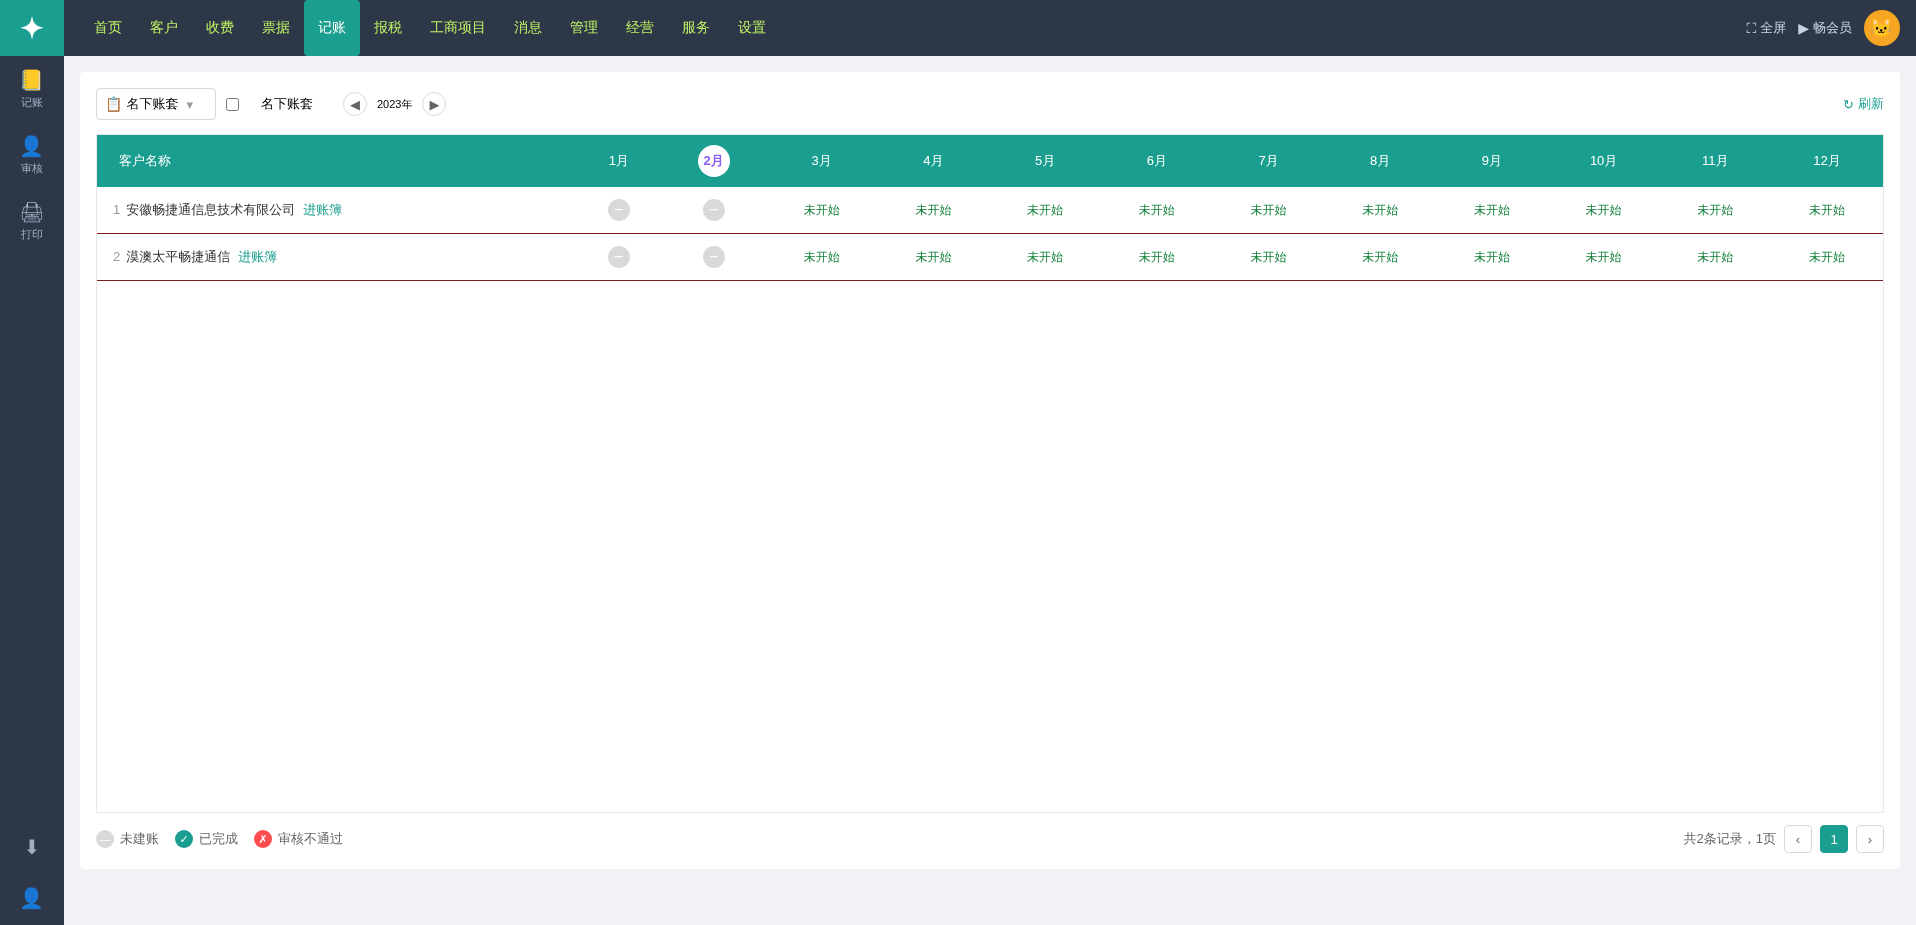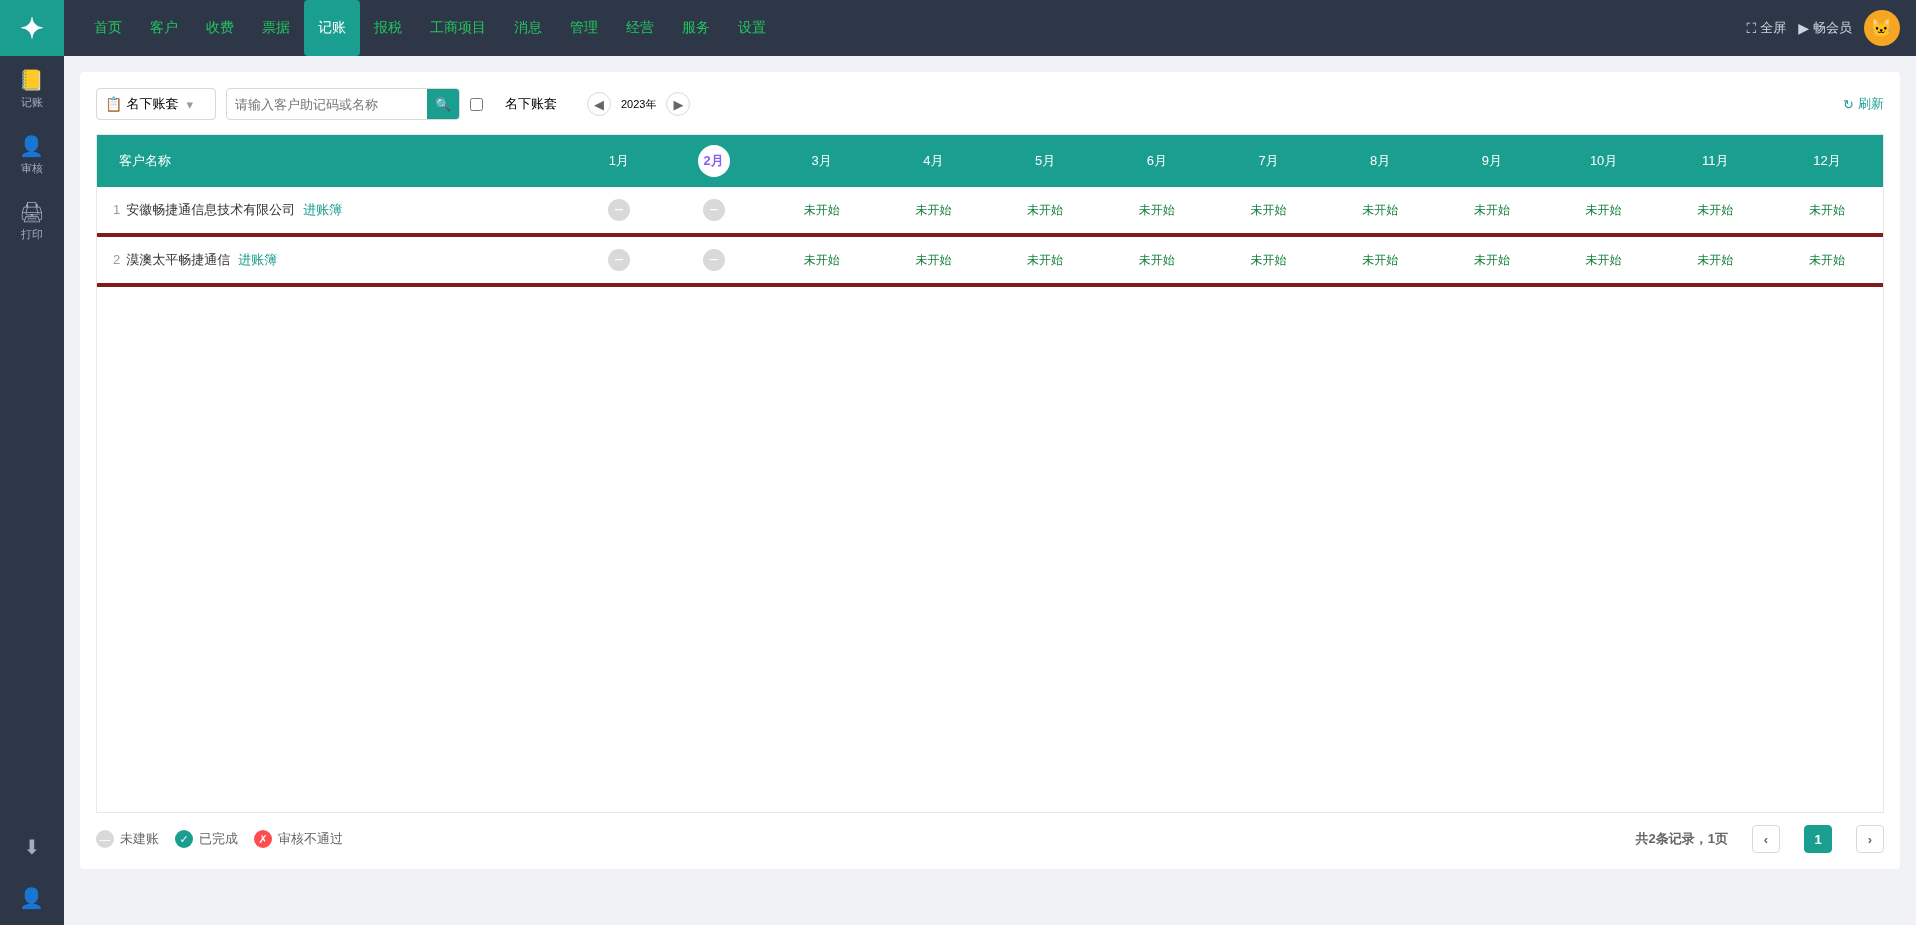--- a/index.html
+++ b/index.html
@@ -50,21 +50,21 @@
     }
     .topnav {
       height: 56px;
       background: #2d3748;
       display: flex;
       align-items: center;
       padding: 0 16px;
       flex-shrink: 0;
     }
     .topnav-item {
-      color: #22c55e;
+      color: #bef264;
       padding: 0 14px;
       height: 56px;
       display: flex;
       align-items: center;
       cursor: pointer;
       font-size: 14px;
       white-space: nowrap;
     }
     .topnav-item.active {
       background: #1a9e8f;
@@ -222,21 +222,21 @@
       width: 32px;
       height: 32px;
       border-radius: 50%;
       background: white;
       color: #8b5cf6;
       align-items: center;
       justify-content: center;
       font-weight: bold;
     }
     tbody tr {
-      border-bottom: 4px solid #7f1d1d;
+      border-bottom: 1px solid #7f1d1d;
     }
     tbody tr td {
       padding: 12px 12px;
       text-align: center;
       font-size: 13px;
       color: #666;
     }
     tbody tr td:first-child {
       text-align: left;
       color: #333;
@@ -287,24 +287,23 @@
       justify-content: center;
     }
     .legend-dot.gray { background: #d9d9d9; }
     .legend-dot.teal { background: #1a9e8f; }
     .legend-dot.red { background: #ff4d4f; }
     .legend-dot span { color: white; font-size: 12px; }
     .pagination {
       margin-left: auto;
       display: flex;
       align-items: center;
-      gap: 24px;
+      gap: 8px;
       font-size: 13px;
       color: #666;
-      font-weight: bold;
     }
     .page-btn {
       width: 28px;
       height: 28px;
       border: 1px solid #d9d9d9;
       border-radius: 4px;
       display: flex;
       align-items: center;
       justify-content: center;
       cursor: pointer;
@@ -395,26 +394,20 @@
 
   <div class="content">
     <div class="card">
 
       <div class="toolbar">
         <div class="select-wrapper">
           <span class="select-icon">📋</span>
           <span>名下账套</span>
           <span style="margin-left:4px; color:#999;">▾</span>
         </div>
-        <div class="search-input-wrap">
-          <input type="text" placeholder="请输入客户助记码或名称" style="">
-          <div class="search-btn">
-            <span>🔍</span>
-          </div>
-        </div>
         <div class="checkbox-wrap">
           <input type="checkbox" style="">
           <span>名下账套</span>
         </div>
         <div class="year-nav">
           <div class="arrow-btn">
             <span>◀</span>
           </div>
           <span class="year-text">2023年</span>
           <div class="arrow-btn">

